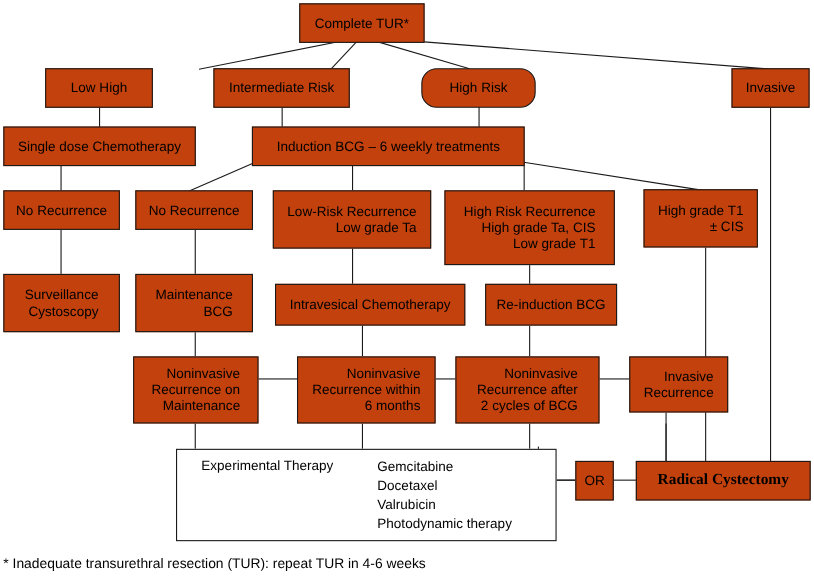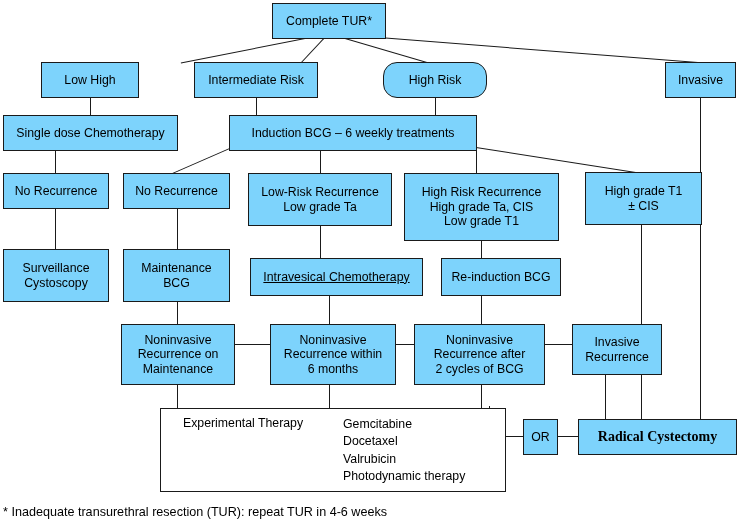--- a/index.html
+++ b/index.html
@@ -13,25 +13,25 @@
     width: 740px;
     height: 527px;
     background: #ffffff;
     font-family: "Liberation Sans", sans-serif;
     overflow: hidden;
   }
   .node {
     position: absolute;
     box-sizing: border-box;
     border: 1.4px solid #1a1a1a;
-    background: #7dd3fc;
+    background: #c2410c;
     display: flex;
     align-items: center;
     justify-content: center;
-    text-align: center;
+    text-align: right;
     font-size: 12.3px;
     line-height: 1.18;
     color: #000000;
     z-index: 3;
     padding: 17px 3px;
   }
   .node .label {
     display: block;
     white-space: pre-line;
   }
@@ -191,36 +191,36 @@
     <span class="label">Low-Risk Recurrence
 Low grade Ta</span>
   </div>
 
   <div class="node" style="left:404px; top:173px; width:155px; height:68px;">
     <span class="label">High Risk Recurrence
 High grade Ta, CIS
 Low grade T1</span>
   </div>
 
-  <div class="node" style="left:585px; top:172px; width:117px; height:53px;">
+  <div class="node" style="left:585px; top:172px; width:104px; height:53px;">
     <span class="label">High grade T1
 ± CIS</span>
   </div>
 
   <div class="node" style="left:3px; top:249px; width:106px; height:53px;">
     <span class="label">Surveillance
 Cystoscopy</span>
   </div>
 
   <div class="node" style="left:123px; top:249px; width:107px; height:53px;">
     <span class="label">Maintenance
 BCG</span>
   </div>
 
-  <div class="node" style="left:250px; top:258px; width:173px; height:38px;text-decoration:underline;">
+  <div class="node" style="left:250px; top:258px; width:173px; height:38px;">
     <span class="label">Intravesical Chemotherapy</span>
   </div>
 
   <div class="node" style="left:441px; top:258px; width:120px; height:38px;">
     <span class="label">Re-induction BCG</span>
   </div>
 
   <div class="node" style="left:121px; top:324px; width:114px; height:61px;">
     <span class="label">Noninvasive
 Recurrence on

